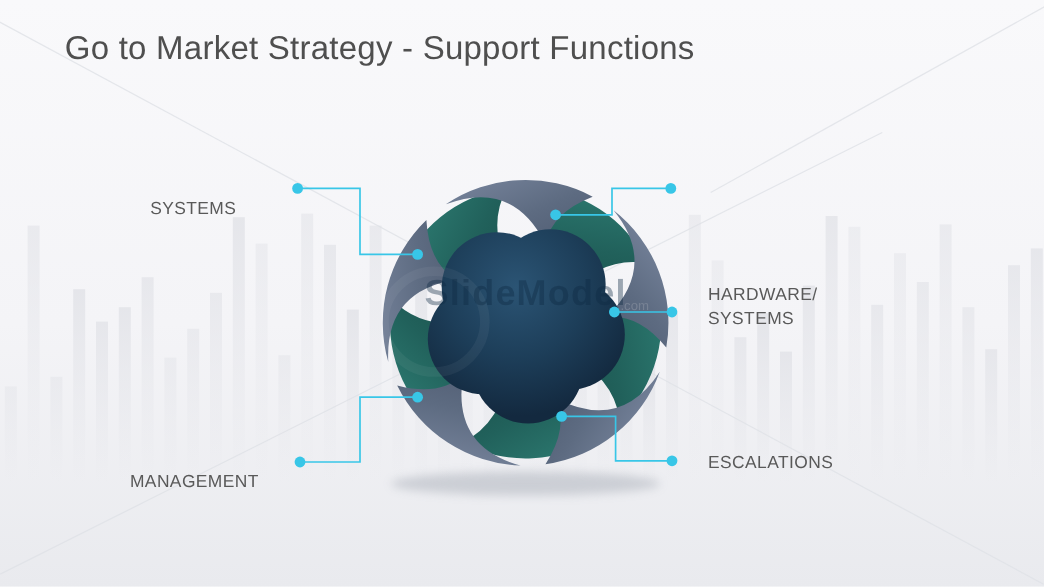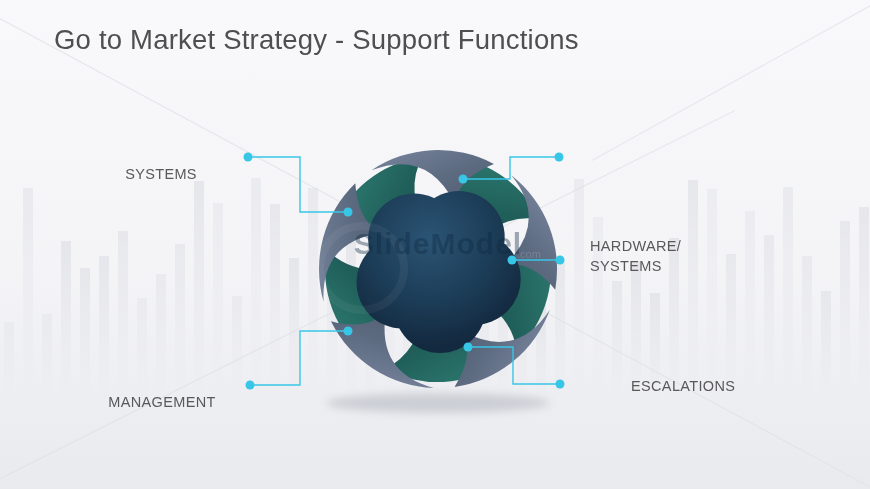--- a/index.html
+++ b/index.html
@@ -41,21 +41,21 @@
   .label{
     position:absolute;z-index:3;font-size:14.5px;line-height:20px;
     letter-spacing:.35px;color:var(--label-text);white-space:nowrap;
   }
   .label span{display:block;}
   .label.right-align{text-align:center;margin-top:17px;}
   .lbl-systems{left:100px;top:147px;width:122px;}
   .lbl-personnel{left:100px;top:375px;width:124px;}
   .lbl-project{left:590px;top:139px;}
   .lbl-hardware{left:590px;top:236px;}
-  .lbl-escalations{left:590px;top:376px;margin-left:41px;}
+  .lbl-escalations{left:590px;top:376px;}
 </style>
 </head>
 <body>
 
 <div class="slide">
 
   <div class="bg-bars">
       <div class="bg-bar" style="left: 4px; top: 322px; height: 80px; opacity: 0.45;"></div>
       <div class="bg-bar" style="left: 23px; top: 188.355px; height: 213.645px; opacity: 0.63;"></div>
       <div class="bg-bar" style="left: 42px; top: 313.703px; height: 88.2966px; opacity: 0.5;"></div>

